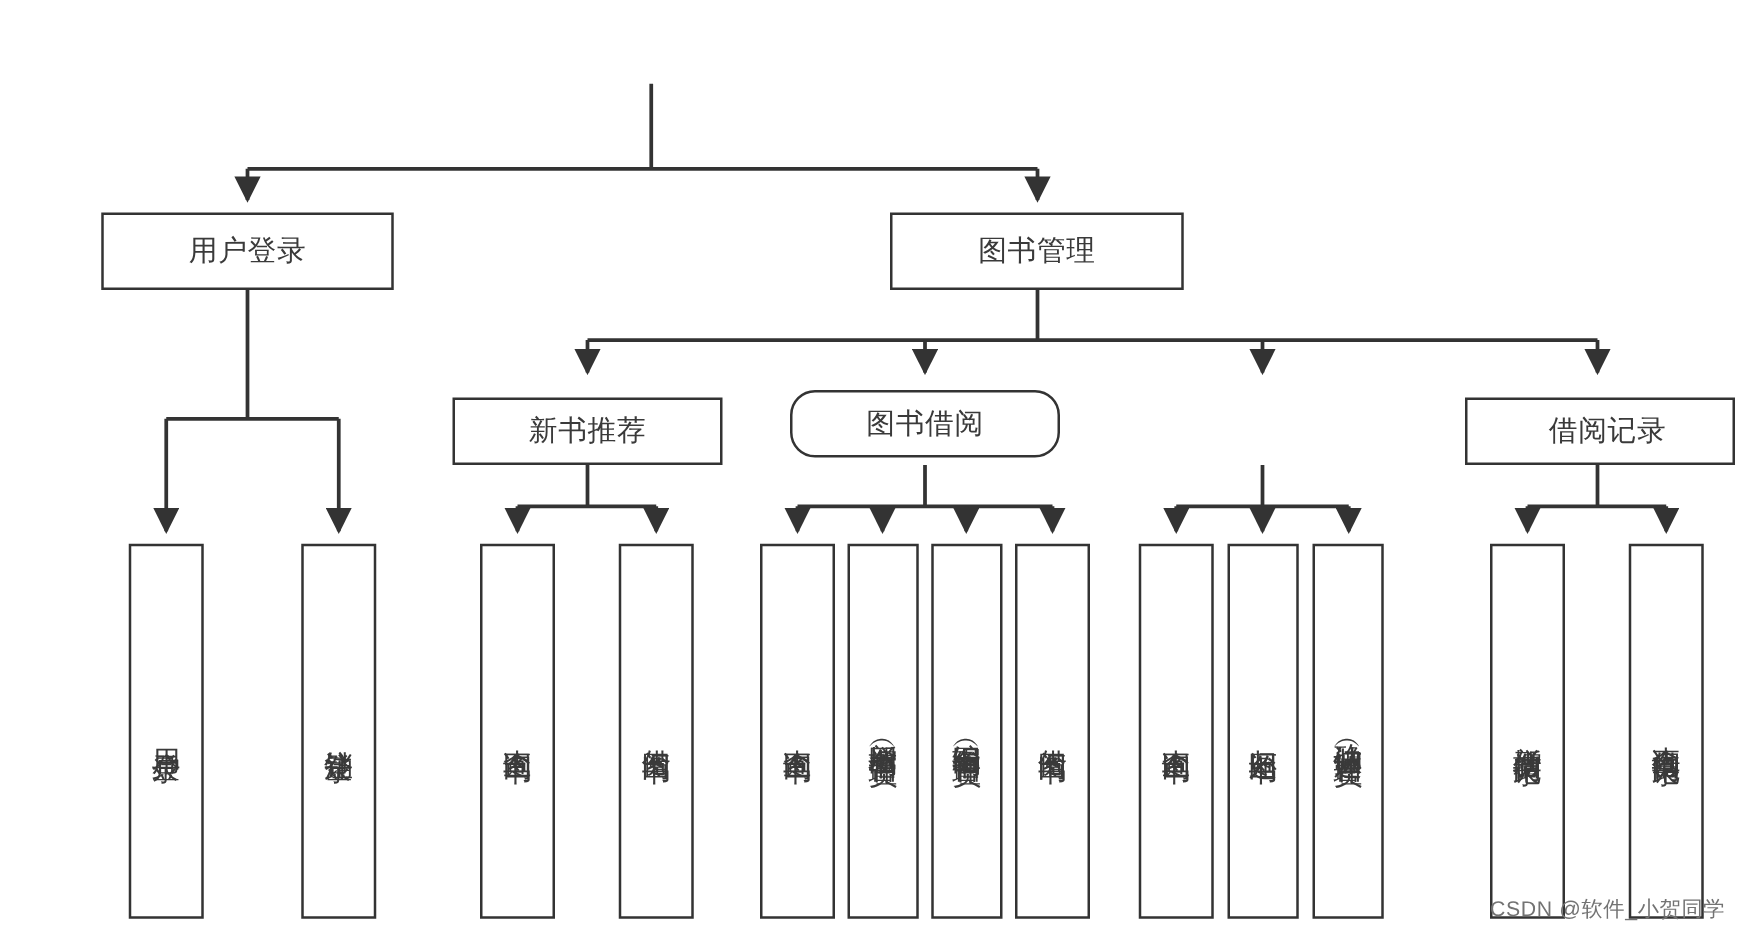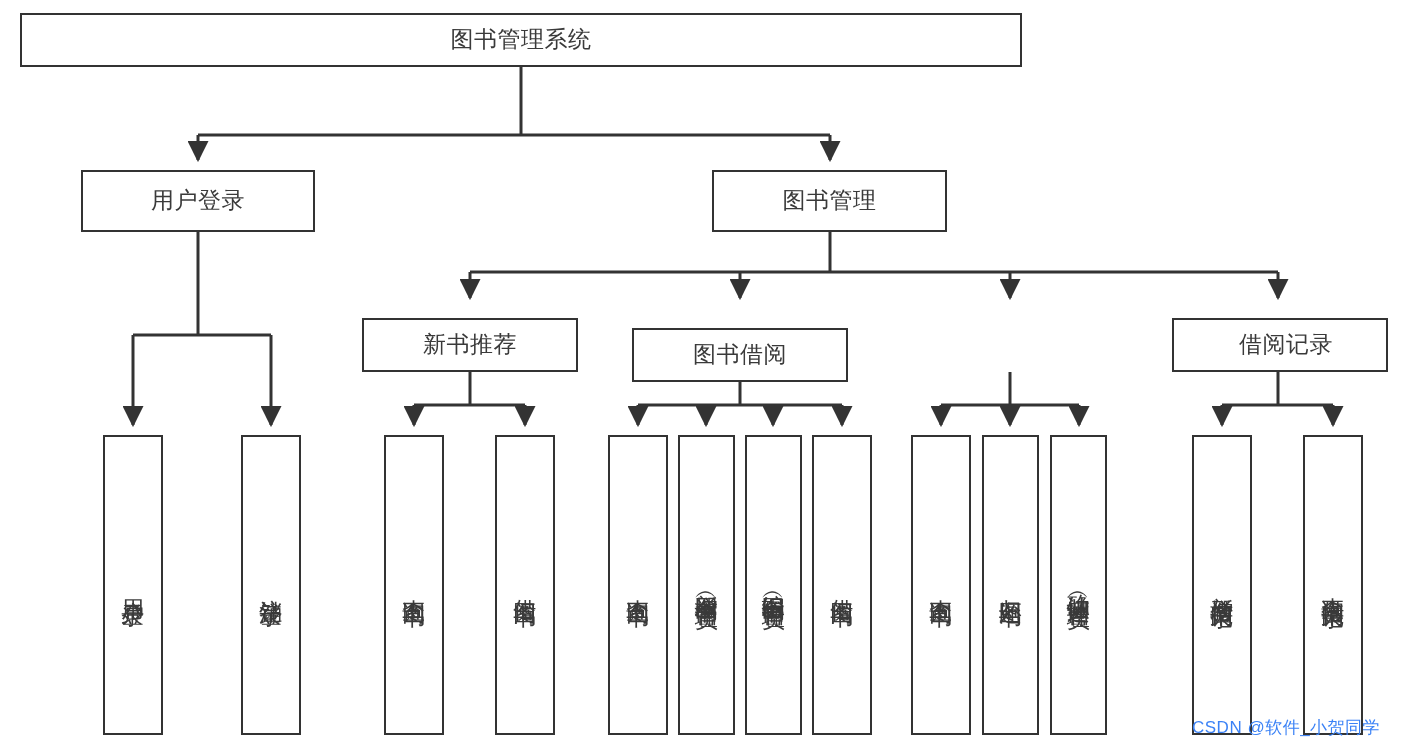--- a/index.html
+++ b/index.html
@@ -64,21 +64,21 @@
     top: 0;
     width: 1405px;
     height: 747px;
     pointer-events: none;
   }
   #watermark {
     position: absolute;
     left: 1192px;
     top: 716px;
     font-size: 17px;
-    color: #3b82f6;
+    color: #737373;
     white-space: nowrap;
     letter-spacing: 0.5px;
   }
 </style>
 </head>
 <body>
 
 <div id="diagram-root">
 
   <svg id="connectors" viewBox="0 0 1405 747" width="1405" height="747">
@@ -124,35 +124,32 @@
       <path d="M 1010 405 L 1010 425" marker-end="url(#arrow)"></path>
       <path d="M 1079 405 L 1079 425" marker-end="url(#arrow)"></path>
 
       <path d="M 1278 372 L 1278 405"></path>
       <path d="M 1222 405 L 1333 405"></path>
       <path d="M 1222 405 L 1222 425" marker-end="url(#arrow)"></path>
       <path d="M 1333 405 L 1333 425" marker-end="url(#arrow)"></path>
     </g>
   </svg>
 
-  <div class="node-box" style="left:20px; top:13px; width:1002px; height:54px;">
-    <span class="node-label">图书管理系统</span>
-  </div>
 
   <div class="node-box" style="left:81px; top:170px; width:234px; height:62px;">
     <span class="node-label">用户登录</span>
   </div>
   <div class="node-box" style="left:362px; top:318px; width:216px; height:54px;">
     <span class="node-label">新书推荐</span>
   </div>
 
   <div class="node-box" style="left:712px; top:170px; width:235px; height:62px;">
     <span class="node-label">图书管理</span>
   </div>
-  <div class="node-box" style="left:632px; top:328px; width:216px; height:54px;">
+  <div class="node-box" style="left:632px; top:312px; width:216px; height:54px;border-radius:20px;">
     <span class="node-label">图书借阅</span>
   </div>
   <div class="node-box" style="left:1172px; top:318px; width:216px; height:54px;padding-left:12px;">
     <span class="node-label">借阅记录</span>
   </div>
 
   <div class="leaf-box" style="left:103px; top:435px; width:60px; height:300px;">
     <span class="leaf-label">用户登录</span>
   </div>
   <div class="leaf-box" style="left:241px; top:435px; width:60px; height:300px;">

